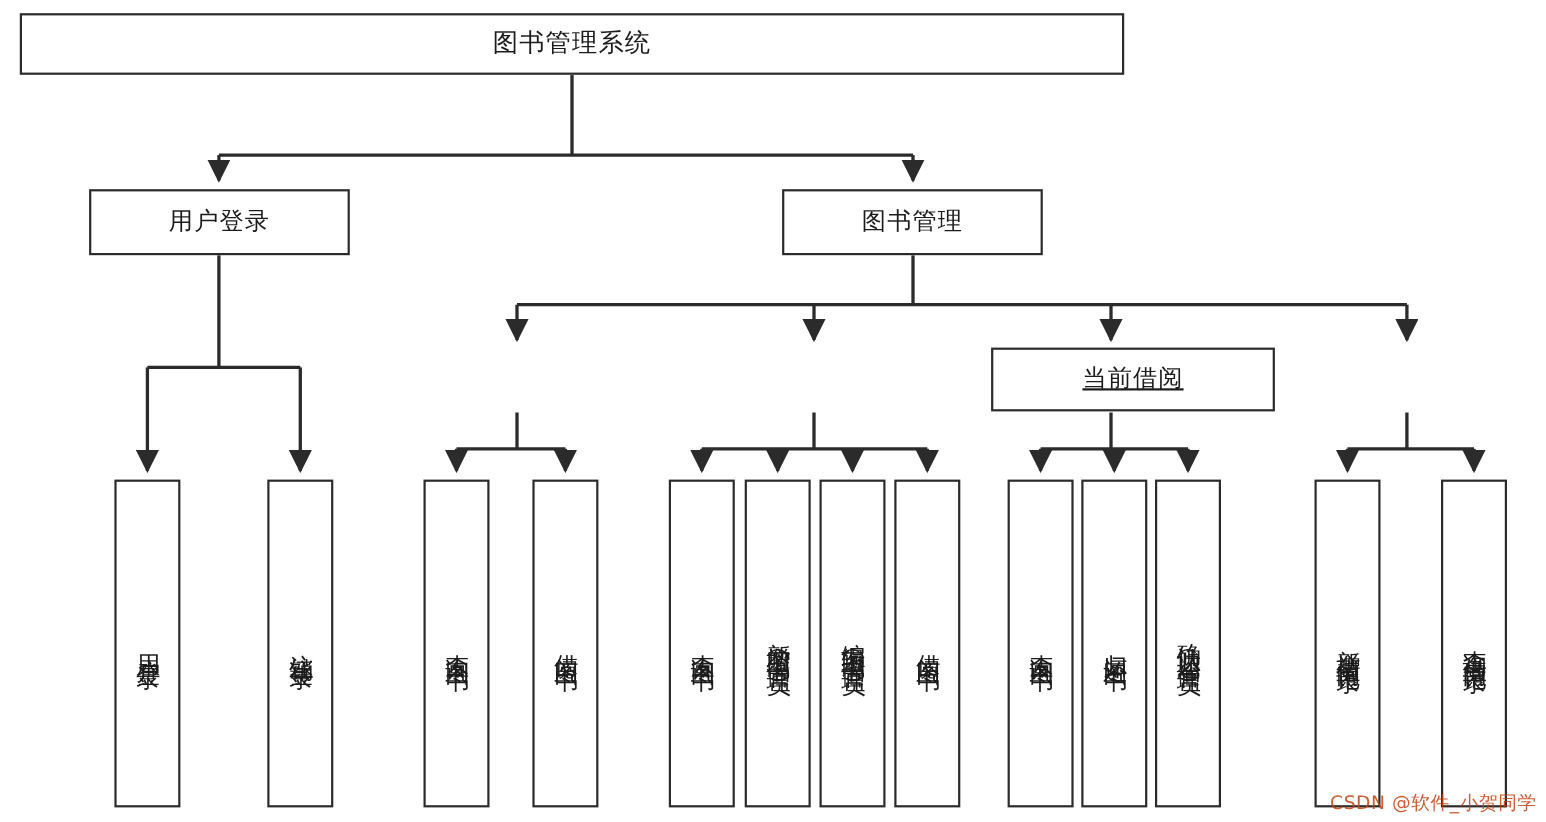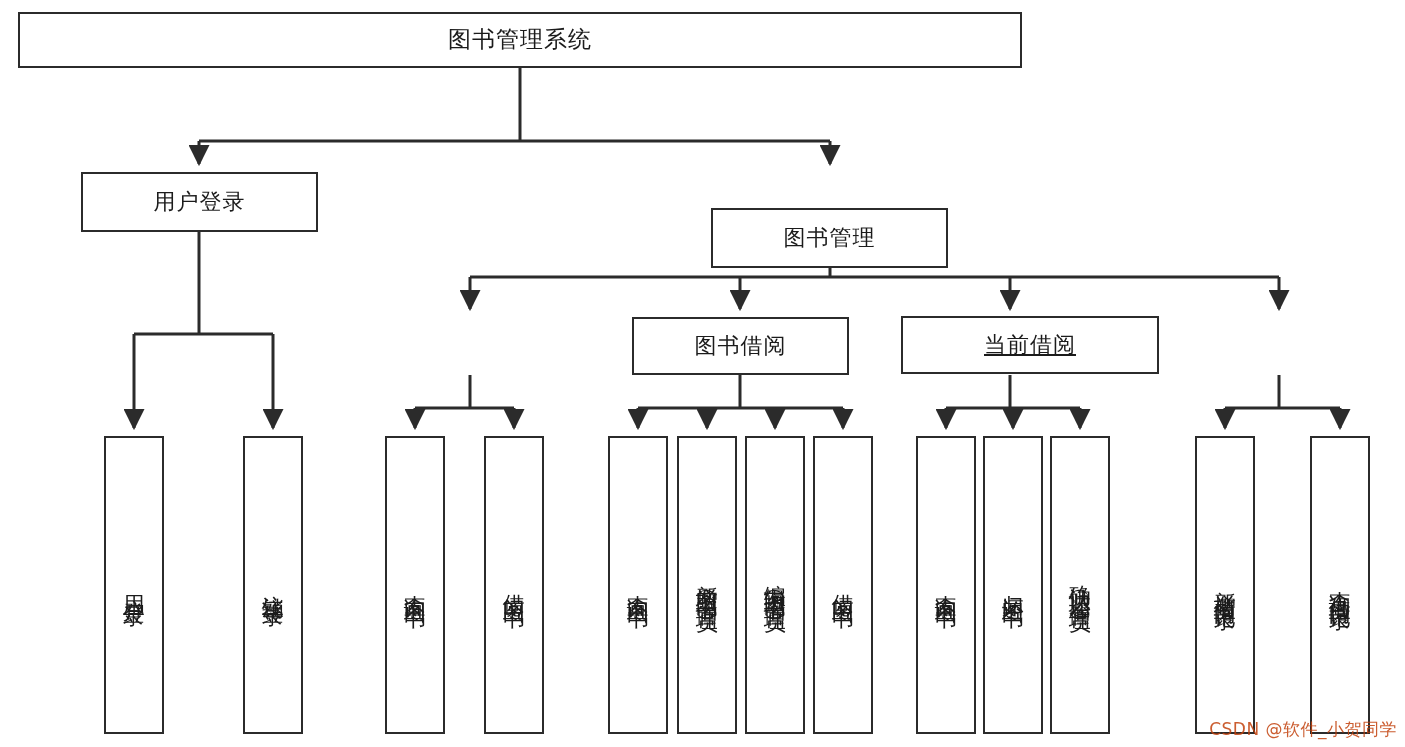--- a/index.html
+++ b/index.html
@@ -133,23 +133,22 @@
       <path d="M 1279 375 L 1279 408"></path>
       <path d="M 1225 408 L 1340 408"></path>
       <path d="M 1225 408 L 1225 428" marker-end="url(#arrow)"></path>
       <path d="M 1340 408 L 1340 428" marker-end="url(#arrow)"></path>
     </g>
   </svg>
 
   <div class="node horiz root" style="left:18px; top:12px; width:1004px; height:56px;">图书管理系统</div>
 
   <div class="node horiz" style="left:81px; top:172px; width:237px; height:60px;">用户登录</div>
-  <div class="node horiz" style="left:711px; top:172px; width:237px; height:60px;margin-top:36px;">图书管理</div>
+  <div class="node horiz" style="left:711px; top:172px; width:237px; height:60px;">图书管理</div>
 
-  <div class="node horiz" style="left:632px; top:317px; width:217px; height:58px;">图书借阅</div>
   <div class="node horiz" style="left:901px; top:316px; width:258px; height:58px;text-decoration:underline;">当前借阅</div>
 
   <div class="node vert" style="left:104px; top:436px; width:60px; height:298px;">用户登录</div>
   <div class="node vert" style="left:243px; top:436px; width:60px; height:298px;">注销登录</div>
 
   <div class="node vert" style="left:385px; top:436px; width:60px; height:298px;">查询图书</div>
   <div class="node vert" style="left:484px; top:436px; width:60px; height:298px;">借阅图书</div>
 
   <div class="node vert" style="left:608px; top:436px; width:60px; height:298px;">查询图书</div>
   <div class="node vert" style="left:677px; top:436px; width:60px; height:298px;">新增图书（管理员）</div>

